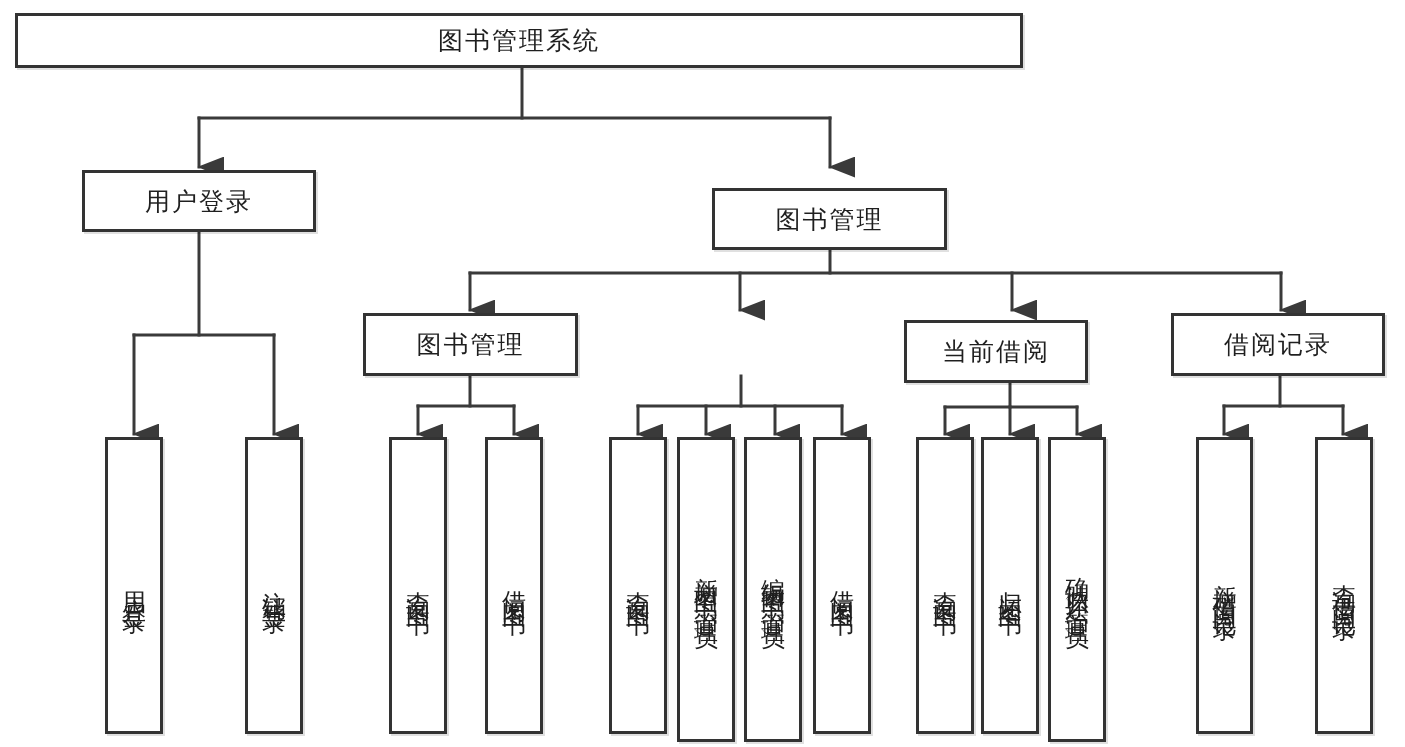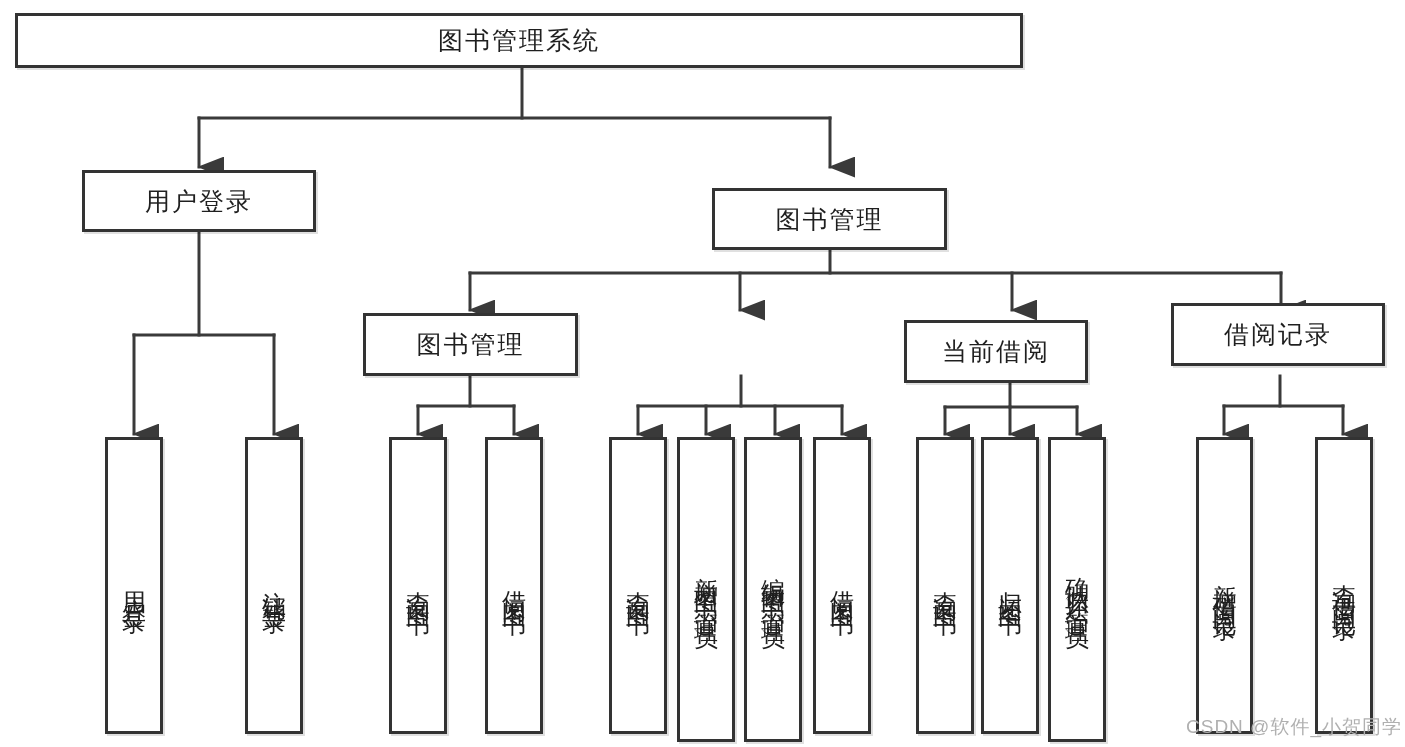--- a/index.html
+++ b/index.html
@@ -130,21 +130,21 @@
   <div class="hnode" style="left:712px;top:188px;width:235px;height:62px">
     <span>图书管理</span>
   </div>
 
   <div class="hnode" style="left:363px;top:313px;width:215px;height:63px">
     <span>图书管理</span>
   </div>
   <div class="hnode" style="left:904px;top:320px;width:184px;height:63px">
     <span>当前借阅</span>
   </div>
-  <div class="hnode" style="left:1171px;top:303px;width:214px;height:63px">
+  <div class="hnode" style="left:1171px;top:313px;width:214px;height:63px">
     <span>借阅记录</span>
   </div>
 
   <div class="vnode" style="left:105px;top:437px;width:58px;height:297px">
     <span>用户登录</span>
   </div>
   <div class="vnode" style="left:245px;top:437px;width:58px;height:297px">
     <span>注销登录</span>
   </div>
 
@@ -178,15 +178,14 @@
     <span>确认归还（管理员）</span>
   </div>
 
   <div class="vnode" style="left:1196px;top:437px;width:57px;height:297px">
     <span>新增借阅记录</span>
   </div>
   <div class="vnode" style="left:1315px;top:437px;width:58px;height:297px">
     <span>查询借阅记录</span>
   </div>
 
-  <div class="watermark">CSDN @软件_小贺同学</div>
 
 </div>
 
 </body></html>

